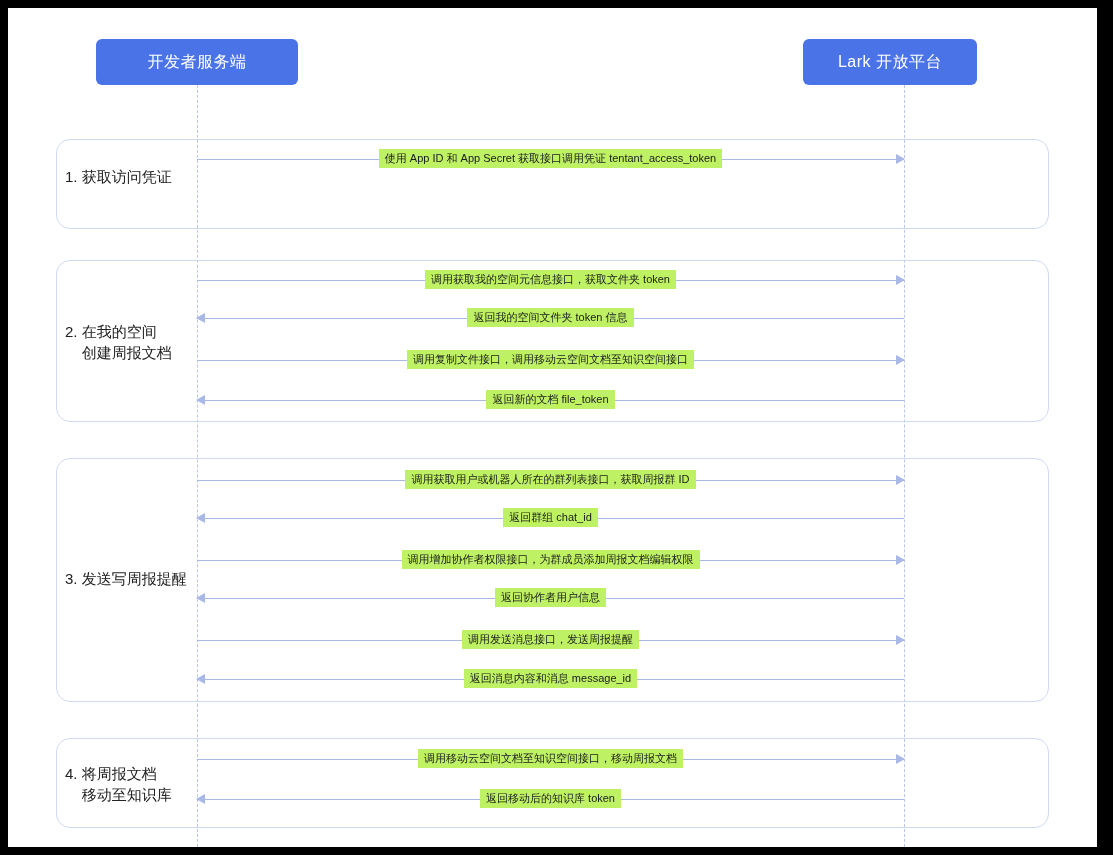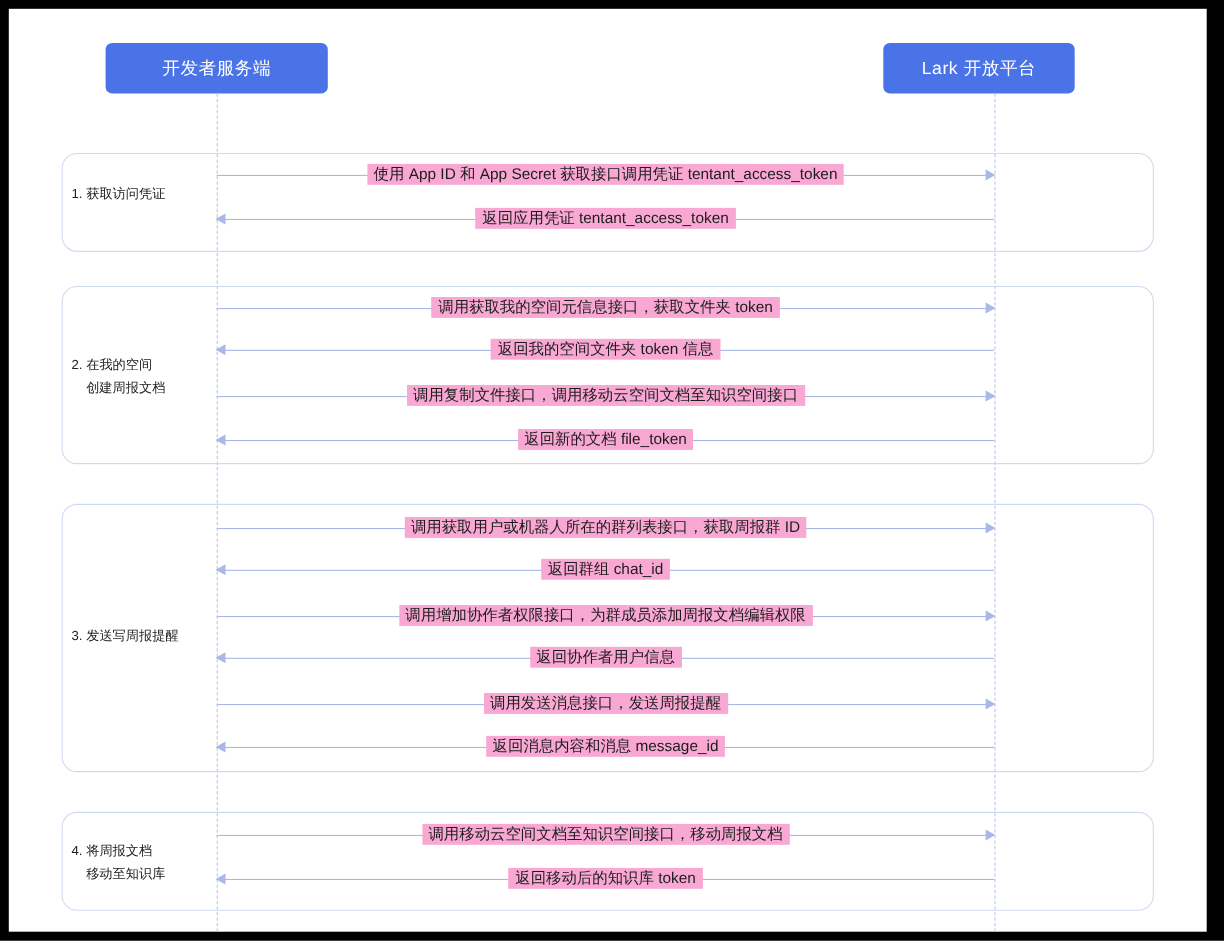--- a/index.html
+++ b/index.html
@@ -54,21 +54,21 @@
     left: 48px;
     width: 993px;
     border: 1px solid #cfdaf2;
     border-radius: 14px;
     box-sizing: border-box;
     background: transparent;
   }
   .phase-label {
     position: absolute;
     left: 8px;
-    font-size: 12px;
+    font-size: 15px;
     color: #222222;
     line-height: 21px;
     white-space: pre;
     width: 130px;
   }
 
   
   .msg {
     position: absolute;
     height: 20px;
@@ -98,23 +98,23 @@
     border-top: 5px solid transparent;
     border-bottom: 5px solid transparent;
     border-right: 9px solid #a9b8e6;
   }
   .msg-text {
     position: absolute;
     left: 0;
     right: 0;
     top: -10px;
     text-align: center;
-    font-size: 14px;
+    font-size: 11px;
     color: #1c1c1c;
-    background: #f9a8d4;
+    background: #bef264;
     padding: 0 6px;
     display: inline-block;
     width: max-content;
     margin: 0 auto;
     line-height: 19px;
     white-space: nowrap;
   }
   .msg-text-wrap {
     position: absolute;
     left: 0; right: 0;
@@ -141,27 +141,20 @@
   <div class="phase" id="phase-0" style="top:131px; height:90px;">
     <div class="phase-label" style="top: 26px; white-space: pre;">1. 获取访问凭证</div>
   </div>
   <div class="msg" style="left:189px; width:707px; top:141px;">
     <div class="msg-line"></div>
     <div class="arrow arrow-right"></div>
     <div class="msg-text-wrap">
         <span class="msg-text" style="position:static;">使用 App ID 和 App Secret 获取接口调用凭证 tentant_access_token</span>
       </div>
   </div>
-  <div class="msg" style="left:189px; width:707px; top:181px;">
-    <div class="msg-line"></div>
-    <div class="arrow arrow-left"></div>
-    <div class="msg-text-wrap">
-        <span class="msg-text" style="position:static;">返回应用凭证 tentant_access_token</span>
-      </div>
-  </div>
 
   <div class="phase" id="phase-1" style="top:252px; height:162px;">
     <div class="phase-label" style="top: 60px; white-space: pre;">2. 在我的空间
     创建周报文档</div>
   </div>
   <div class="msg" style="left:189px; width:707px; top:300px;">
     <div class="msg-line"></div>
     <div class="arrow arrow-left"></div>
     <div class="msg-text-wrap">
         <span class="msg-text" style="position:static;">返回我的空间文件夹 token 信息</span>

